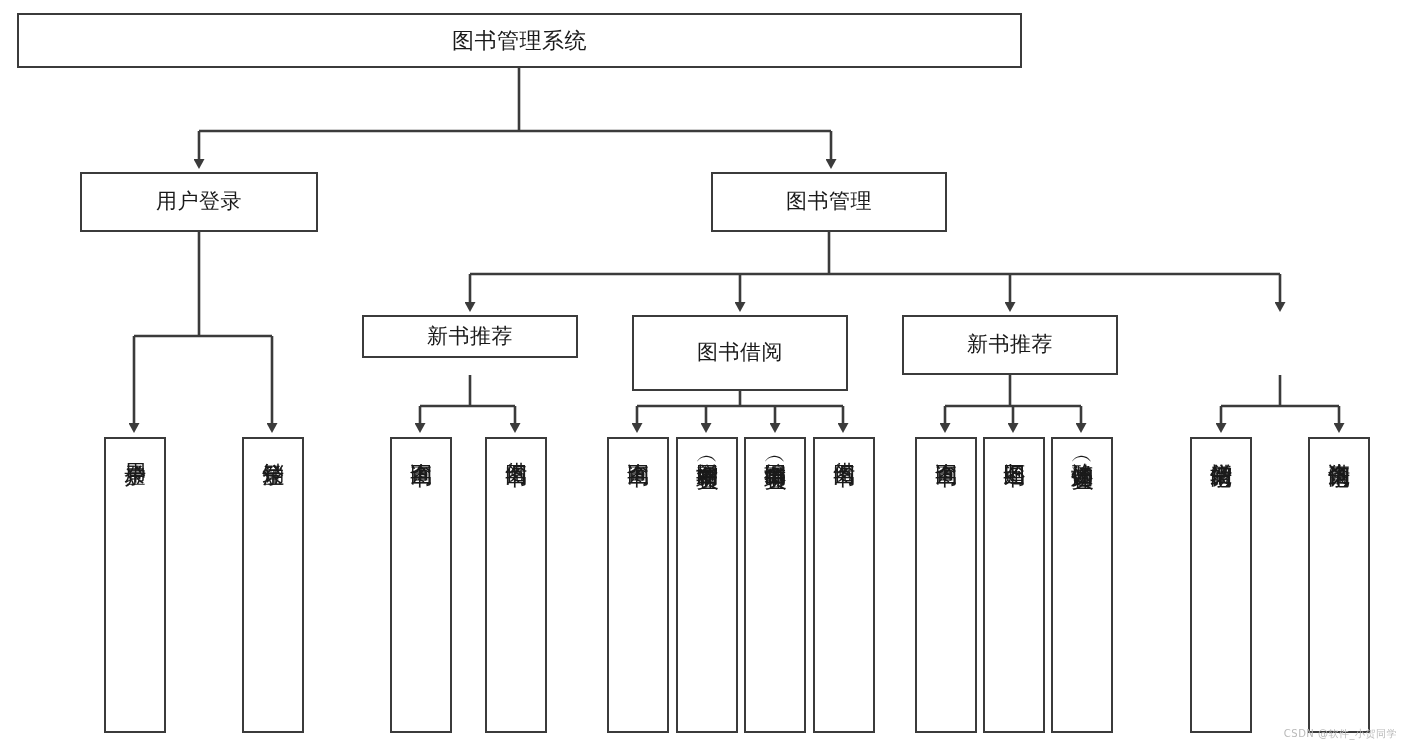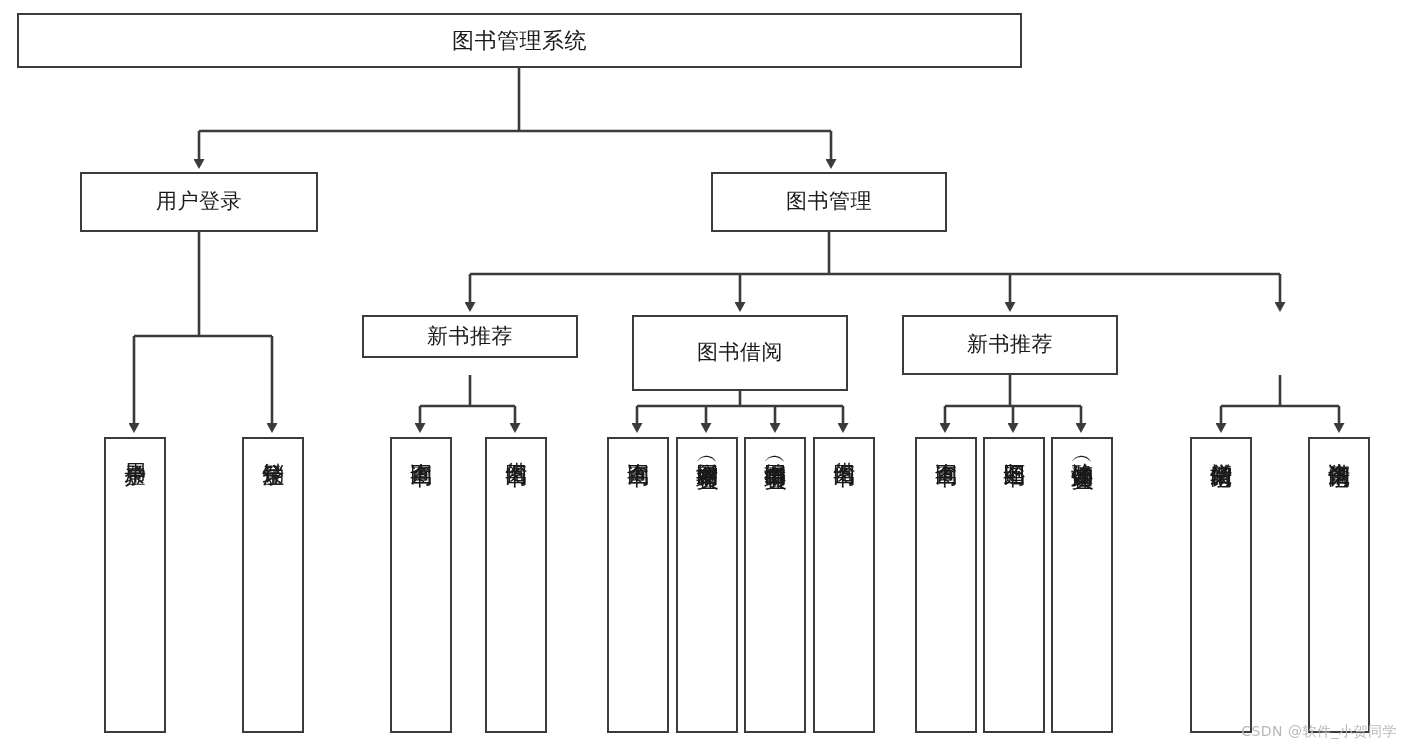--- a/index.html
+++ b/index.html
@@ -59,21 +59,21 @@
     text-orientation: upright;
     font-size: 22px;
     line-height: 1.12;
     letter-spacing: 1px;
     white-space: nowrap;
   }
   .watermark {
     position: absolute;
     right: 8px;
     bottom: 6px;
-    font-size: 14px;
+    font-size: 10px;
     color: #b9b9b9;
     letter-spacing: 0.5px;
     white-space: nowrap;
     user-select: none;
   }
 </style>
 </head>
 <body>
 
 <div id="canvas">

